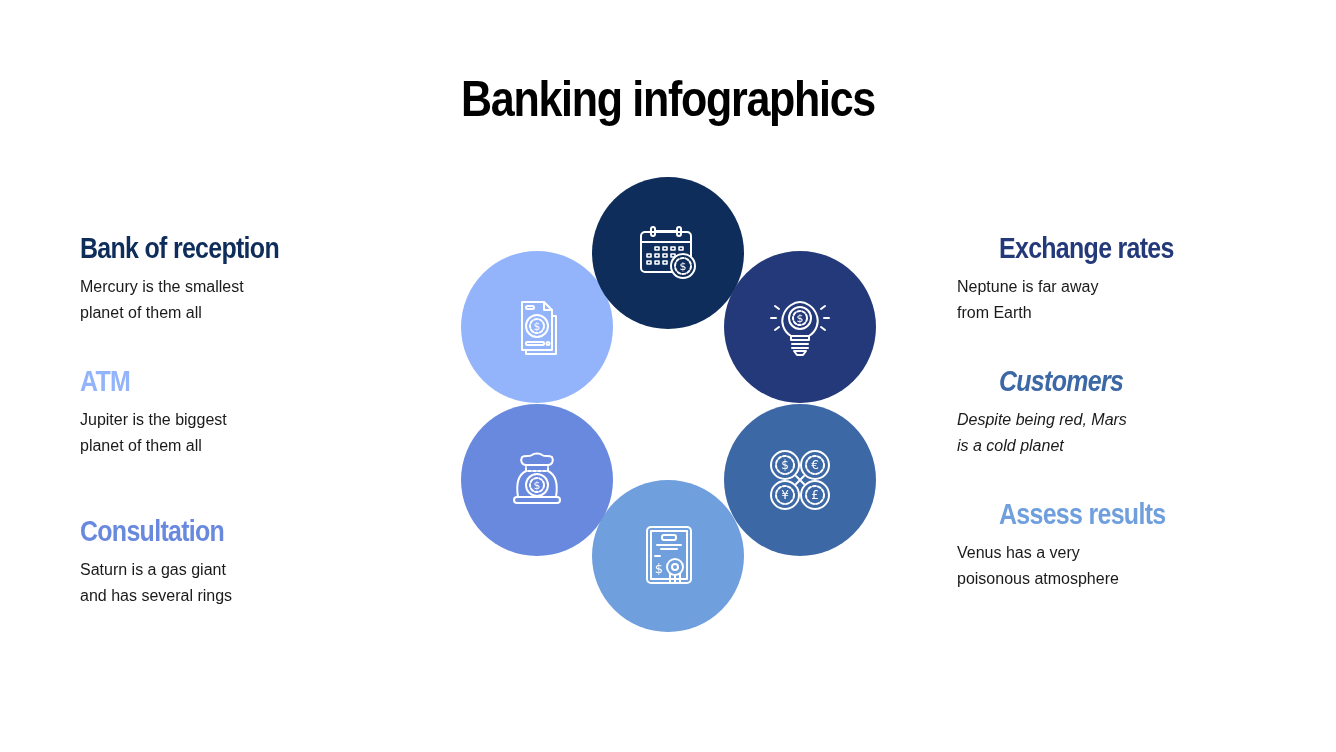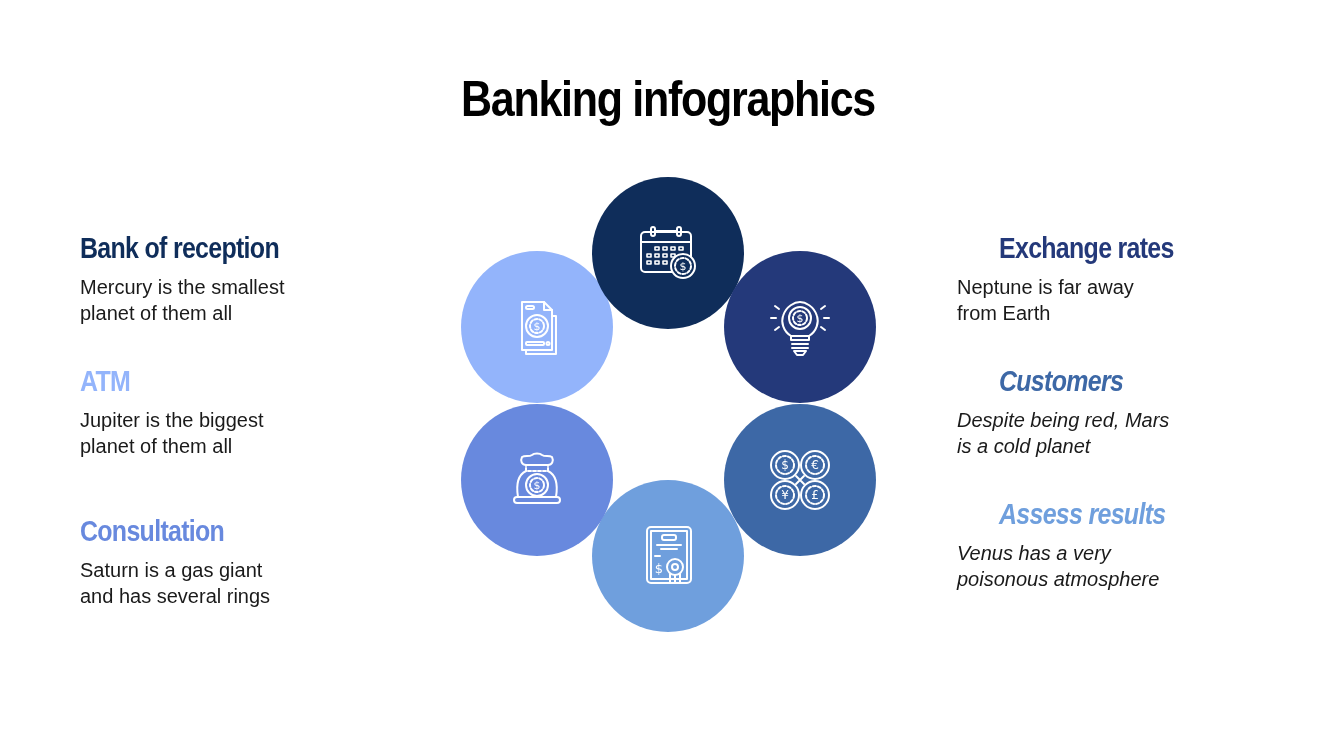--- a/index.html
+++ b/index.html
@@ -1,20 +1,20 @@
 <!DOCTYPE html>
 <html><head>
 <meta charset="utf-8">
 <style>
   html, body { margin: 0; padding: 0; }
   body { width: 1336px; height: 752px; background: #ffffff; position: relative; overflow: hidden; font-family: "Liberation Sans", sans-serif; }
   .title { position: absolute; left: 0; width: 1336px; top: 70px; text-align: center; font-family: "Liberation Sans", sans-serif; font-weight: bold; font-size: 50px; color: #000; letter-spacing: -1.5px; transform: scaleX(0.86); transform-origin: center; margin: 0; }
   .item { position: absolute; width: 300px; }
   .item h2 { margin: 0; font-family: "Liberation Sans", sans-serif; font-weight: bold; font-size: 29px; letter-spacing: -0.8px; line-height: 36px; }
-  .item p { margin: 8px 0 0 0; font-family: "Liberation Sans", sans-serif; font-size: 20px; line-height: 26px; color: #1a1a1a; }
+  .item p { margin: 8px 0 0 0; font-family: "Liberation Sans", sans-serif; font-size: 16px; line-height: 26px; color: #1a1a1a; }
   .left { left: 80px; text-align: left; }
   .left h2 { transform: scaleX(0.86); transform-origin: left; }
   .right { left: 957px; text-align: left; }
   .right h2 { transform: scaleX(0.86); transform-origin: right; }
   .circle { position: absolute; width: 152px; height: 152px; border-radius: 50%; display: flex; align-items: center; justify-content: center; }
   .circle svg { width: 70px; height: 70px; }
 </style>
 </head>
 <body>
 
@@ -34,21 +34,21 @@
 </div>
 
 <div class="item right" style="top:230px;">
   <h2 style="color:#24397a">Exchange rates</h2>
   <p><span>Neptune is far away</span><br><span>from Earth</span></p>
 </div>
 <div class="item right" style="top:363px;font-style:italic;">
   <h2 style="color:#3d68a6">Customers</h2>
   <p><span>Despite being red, Mars</span><br><span>is a cold planet</span></p>
 </div>
-<div class="item right" style="top:496px;font-style:italic;">
+<div class="item right" style="top:496px;">
   <h2 style="color:#6f9fdd">Assess results</h2>
   <p><span>Venus has a very</span><br><span>poisonous atmosphere</span></p>
 </div>
 
 <div class="circle" style="left:461px; top:251px; background:#93b4fb;">
   <svg viewBox="0 0 70 70" fill="none" stroke="#fff" stroke-width="2" stroke-linecap="round" stroke-linejoin="round">
     <path d="M20 10 H42 L50 18 V58 H20 Z"></path>
     <path d="M42 10 V18 H50"></path>
     <path d="M50 24 H54 V62 H24 V58"></path>
     <rect x="24" y="14" width="8" height="3" rx="1.5"></rect>

